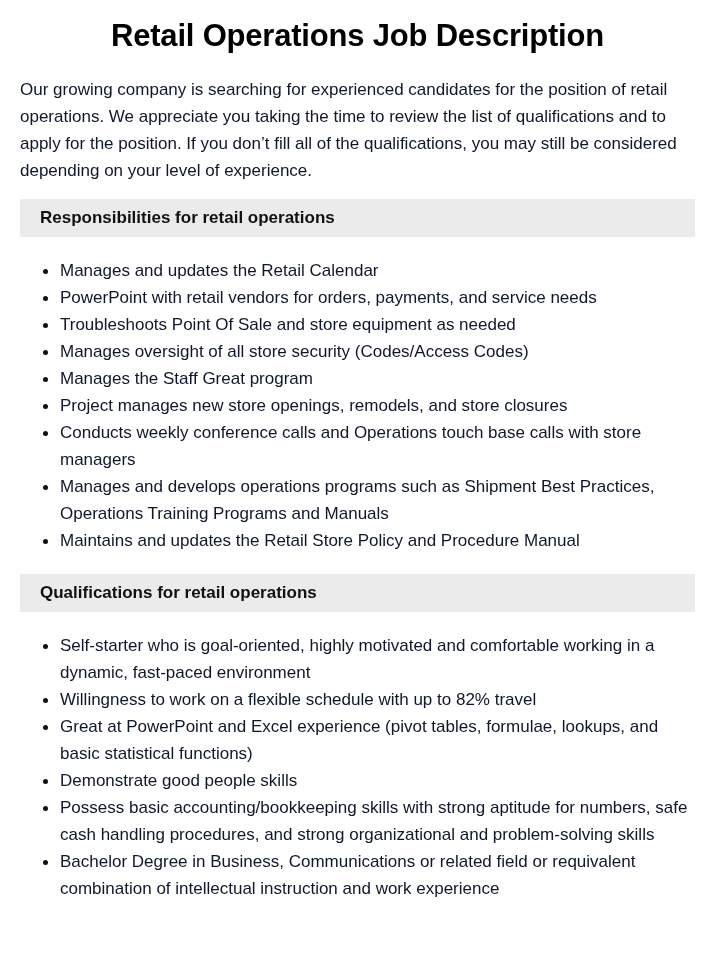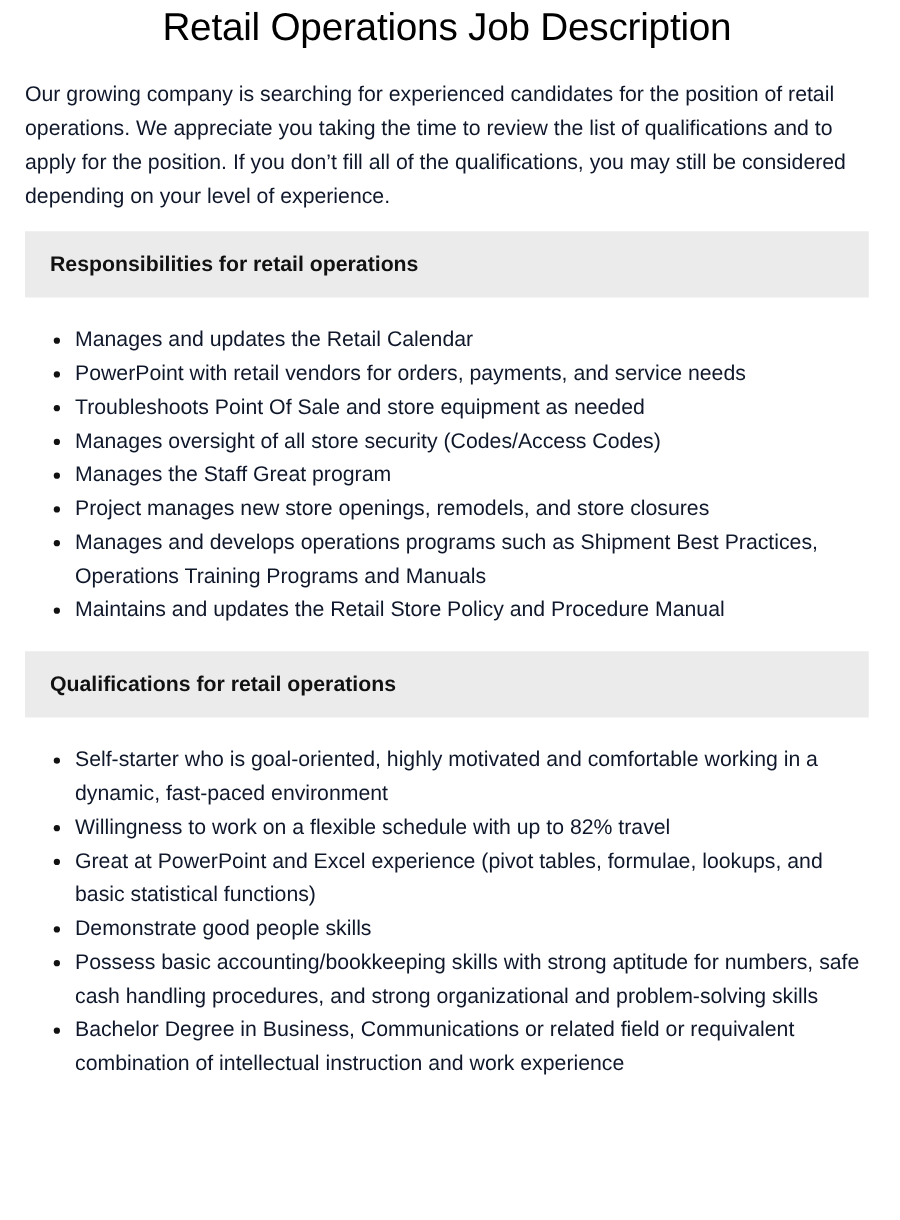--- a/index.html
+++ b/index.html
@@ -3,32 +3,32 @@
 <meta charset="utf-8">
 <style>
   html, body { margin: 0; padding: 0; background: #ffffff; }
   body {
     width: 720px; height: 976px; overflow: hidden;
     font-family: "Liberation Sans", "DejaVu Sans", sans-serif;
     color: #111111;
   }
   .page { position: relative; padding: 0 25px 0 20px; }
   h1 {
-    margin: 0; padding-top: 2px;
-    text-align: center; font-size: 31px; font-weight: normal;
+    margin: 0; padding-top: 16px;
+    text-align: center; font-size: 31px; font-weight: bold;
     line-height: 40px; letter-spacing: -0.2px; color: #000;
   }
   .intro {
     margin: 20px 0 0 0;
     font-size: 17px; line-height: 27px; color: #0f172a;
   }
   .section-header {
     background: #ebebeb;
     margin-top: 15px;
-    height: 53px;
+    height: 38px;
     display: flex; align-items: center;
     padding-left: 20px;
     font-size: 17px; font-weight: bold; color: #111;
   }
   ul.items {
     margin: 20px 0 0 0; padding: 0 0 0 40px;
     list-style: none;
   }
   ul.items li {
     position: relative;
@@ -50,20 +50,21 @@
   <p class="intro">Our growing company is searching for experienced candidates for the position of retail operations. We appreciate you taking the time to review the list of qualifications and to apply for the position. If you don’t fill all of the qualifications, you may still be considered depending on your level of experience.</p>
 
   <div class="section-header">Responsibilities for retail operations</div>
   <ul class="items">
     <li>Manages and updates the Retail Calendar</li>
     <li>PowerPoint with retail vendors for orders, payments, and service needs</li>
     <li>Troubleshoots Point Of Sale and store equipment as needed</li>
     <li>Manages oversight of all store security (Codes/Access Codes)</li>
     <li>Manages the Staff Great program</li>
     <li>Project manages new store openings, remodels, and store closures</li>
+    <li>Conducts weekly conference calls and Operations touch base calls with store managers</li>
     <li>Manages and develops operations programs such as Shipment Best Practices, Operations Training Programs and Manuals</li>
     <li>Maintains and updates the Retail Store Policy and Procedure Manual</li>
   </ul>
 
   <div class="section-header sec2">Qualifications for retail operations</div>
   <ul class="items">
     <li>Self-starter who is goal-oriented, highly motivated and comfortable working in a dynamic, fast-paced environment</li>
     <li>Willingness to work on a flexible schedule with up to 82% travel</li>
     <li>Great at PowerPoint and Excel experience (pivot tables, formulae, lookups, and basic statistical functions)</li>
     <li>Demonstrate good people skills</li>

